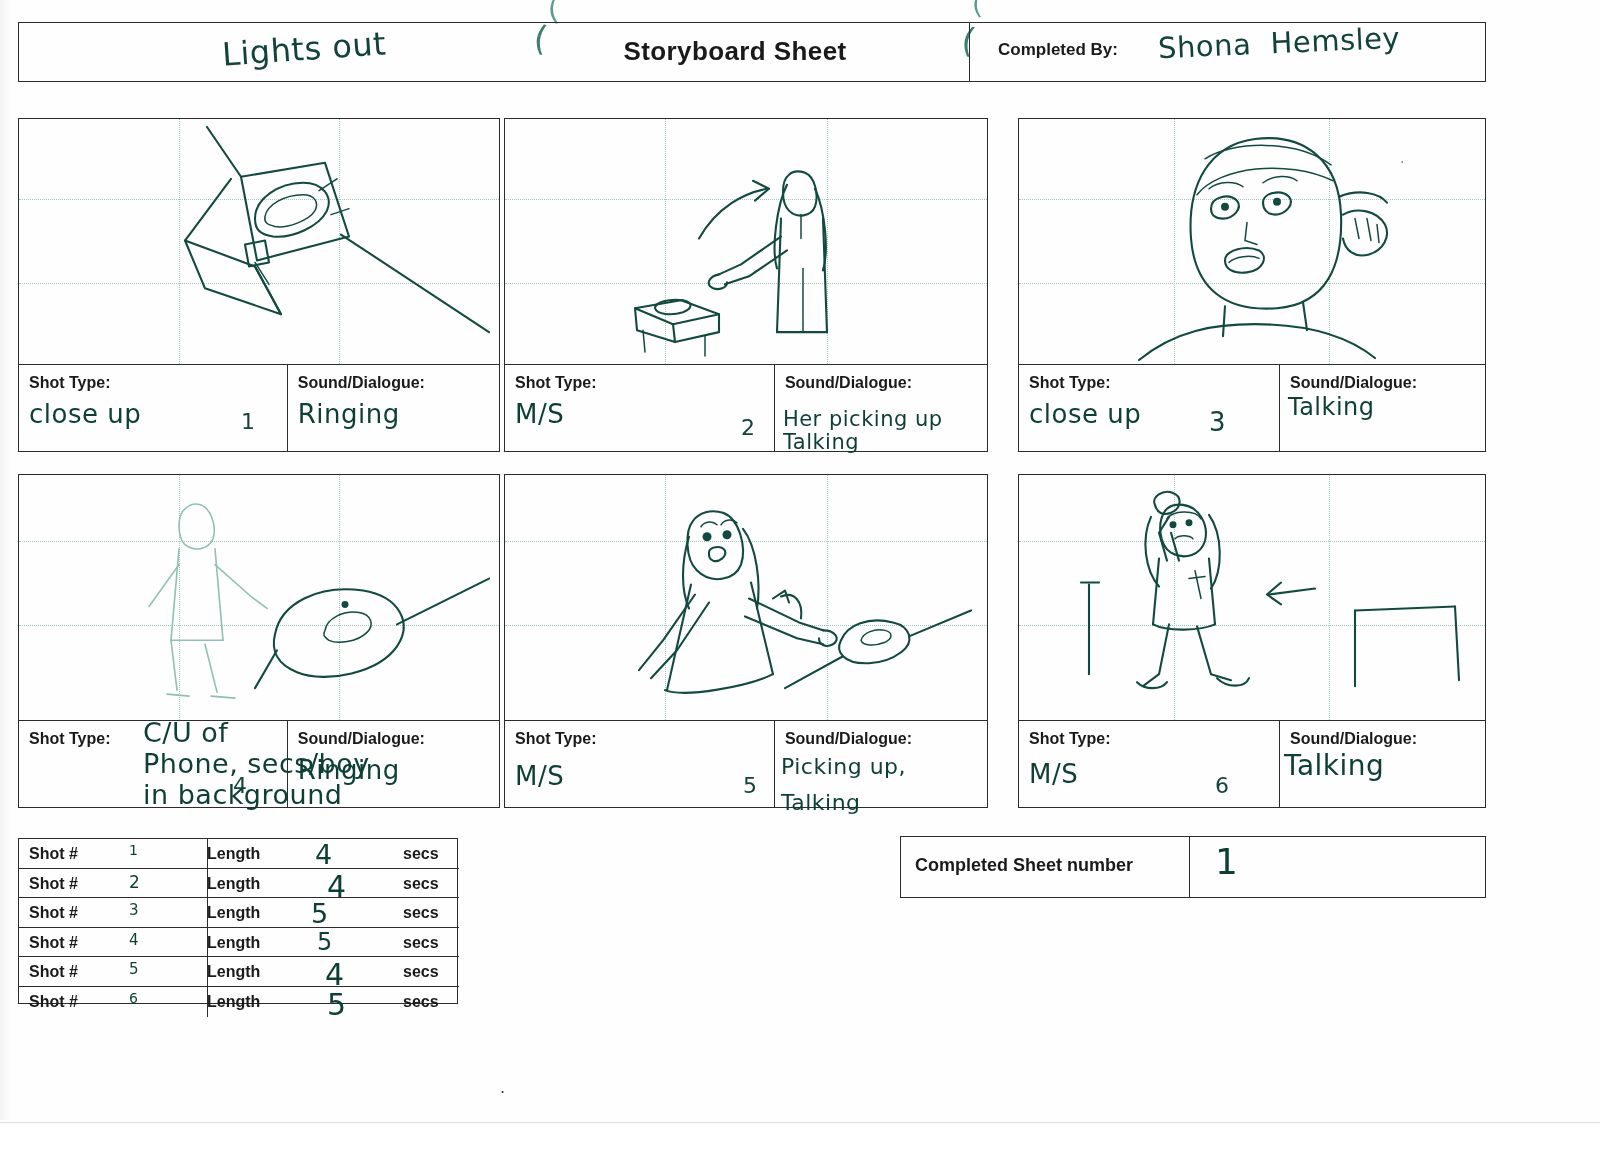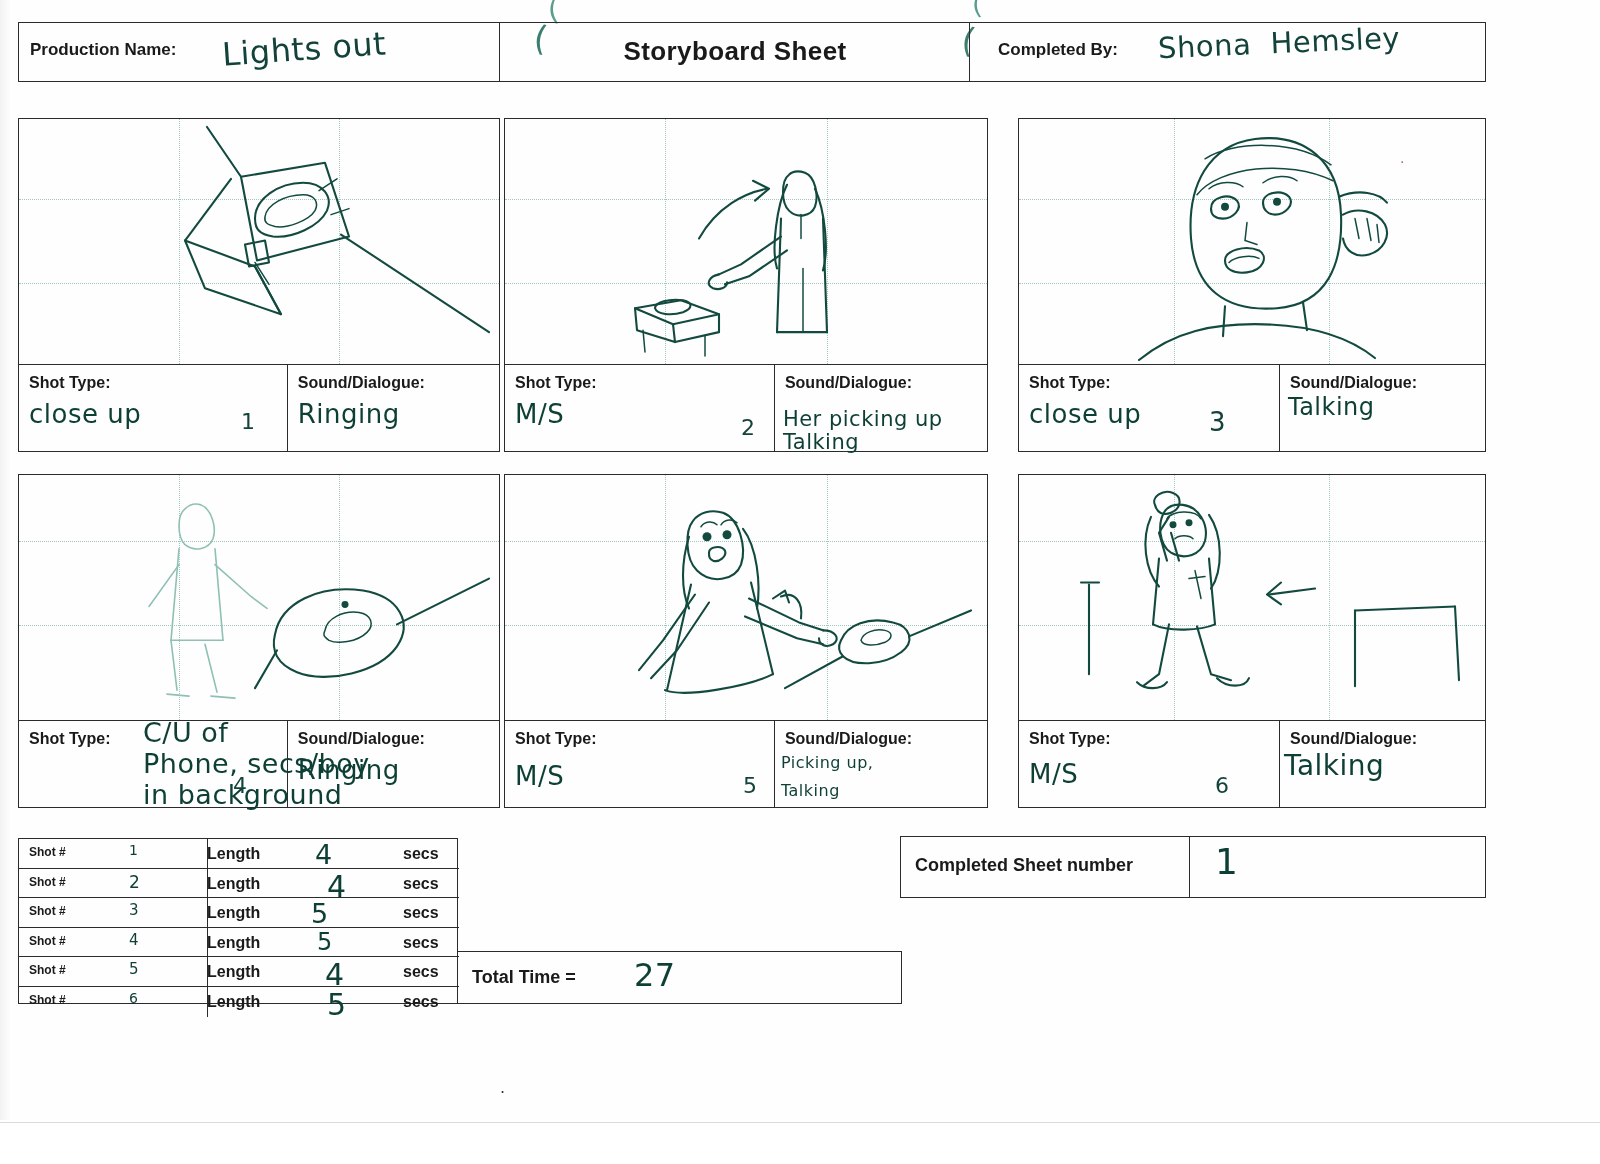--- a/index.html
+++ b/index.html
@@ -75,21 +75,21 @@
   
   .sketch { position:absolute; left:0; top:0; width:100%; height:100%; }
   .ink { fill:none; stroke:#134a3f; stroke-width:2.1; stroke-linecap:round; stroke-linejoin:round; }
   .ink-thin { fill:none; stroke:#134a3f; stroke-width:1.5; stroke-linecap:round; }
   .ink-faint { fill:none; stroke:#8fc0b4; stroke-width:1.6; stroke-linecap:round; }
 
   
   #shot-table { left:18px; top:838px; width:440px; height:166px; }
   .st-row { position:absolute; left:0; width:440px; height:29.6px; box-sizing:border-box; border-bottom:1.5px solid #2b2b2b; }
   .st-row:last-child { border-bottom:none; }
-  .st-shot { position:absolute; left:10px; top:6px; font-size:12px; }
+  .st-shot { position:absolute; left:10px; top:6px; font-size:16px; }
   .st-shotnum { position:absolute; left:110px; top:3px; font-size:17px; }
   .st-div { position:absolute; left:188px; top:0; bottom:0; width:0; border-left:1.5px solid #2b2b2b; }
   .st-len { position:absolute; left:188px; top:6px; font-size:16px; }
   .st-lenval { position:absolute; left:296px; top:0px; font-size:27px; }
   .st-secs { position:absolute; left:384px; top:6px; font-size:16px; }
 
   #total-box { left:458px; top:951px; width:444px; height:53px; border-left:none; }
   .total-lbl { position:absolute; left:14px; top:15px; font-size:18px; }
   .total-val { position:absolute; left:176px; top:4px; font-size:32px; }
 
@@ -118,23 +118,20 @@
 
   <div class="stray" id="stray-a">(</div>
   <div class="stray" id="stray-b">(</div>
   <div class="stray" id="stray-c">(</div>
   <div class="stray" id="stray-d">(</div>
   <div class="stray" id="stray-e">.</div>
   <div class="stray" id="stray-f">.</div>
 
   <div class="box" id="header-row"></div>
 
-  <div id="prod-cell">
-    <span class="printed lbl-prod">Production Name:</span>
-  </div>
   <div class="hand hand-ink" id="hw-production"><span class="hw-tilt">Lights out</span></div>
 
   <div id="title-cell">
     <span class="printed sheet-title">Storyboard Sheet</span>
   </div>
 
   <div id="completed-cell">
     <span class="printed lbl-completed">Completed By:</span>
   </div>
   <div class="hand hand-ink" id="hw-completed"><span class="hw-tilt2">Shona  Hemsley</span></div>
@@ -351,21 +348,21 @@
       </svg>
     </div>
     <div class="meta">
       <div class="cell-shot">
         <span class="printed lbl">Shot Type:</span>
         <span class="hand val" style="top:40px;">M/S</span>
         <span class="hand num" style="left:238px; top:52px;">5</span>
       </div>
       <div class="cell-sound">
         <span class="printed lbl">Sound/Dialogue:</span>
-        <span class="hand" style="position:absolute; left:6px; top:28px; font-size:16px; line-height:28px;">Picking up,
+        <span class="hand" style="position:absolute; left:6px; top:28px; font-size:22px; line-height:36px;">Picking up,
 Talking</span>
       </div>
     </div>
   </div>
 
   <div class="panel" id="panel-6">
     <div class="frame-img">
       <div class="guide guide-h" style="top:66px;"></div>
       <div class="guide guide-h" style="top:150px;"></div>
       <div class="guide guide-v" style="left:155px;"></div>
@@ -465,24 +462,20 @@
     <div class="st-row" style="top:148px;">
       <span class="printed st-shot">Shot #</span>
       <span class="hand st-shotnum" style="font-size:14px;">6</span>
       <span class="st-div"></span>
       <span class="printed st-len">Length</span>
       <span class="hand st-lenval" style="left:308px; font-size:30px;">5</span>
       <span class="printed st-secs">secs</span>
     </div>
   </div>
 
-  <div class="box" id="total-box">
-    <span class="printed total-lbl">Total Time =</span>
-    <span class="hand total-val">27</span>
-  </div>
 
   <div class="box" id="sheetnum-box">
     <span class="printed sn-lbl">Completed Sheet number</span>
     <span class="sn-div"></span>
     <span class="hand sn-val">1</span>
   </div>
 
 </div>
 
 </body></html>

